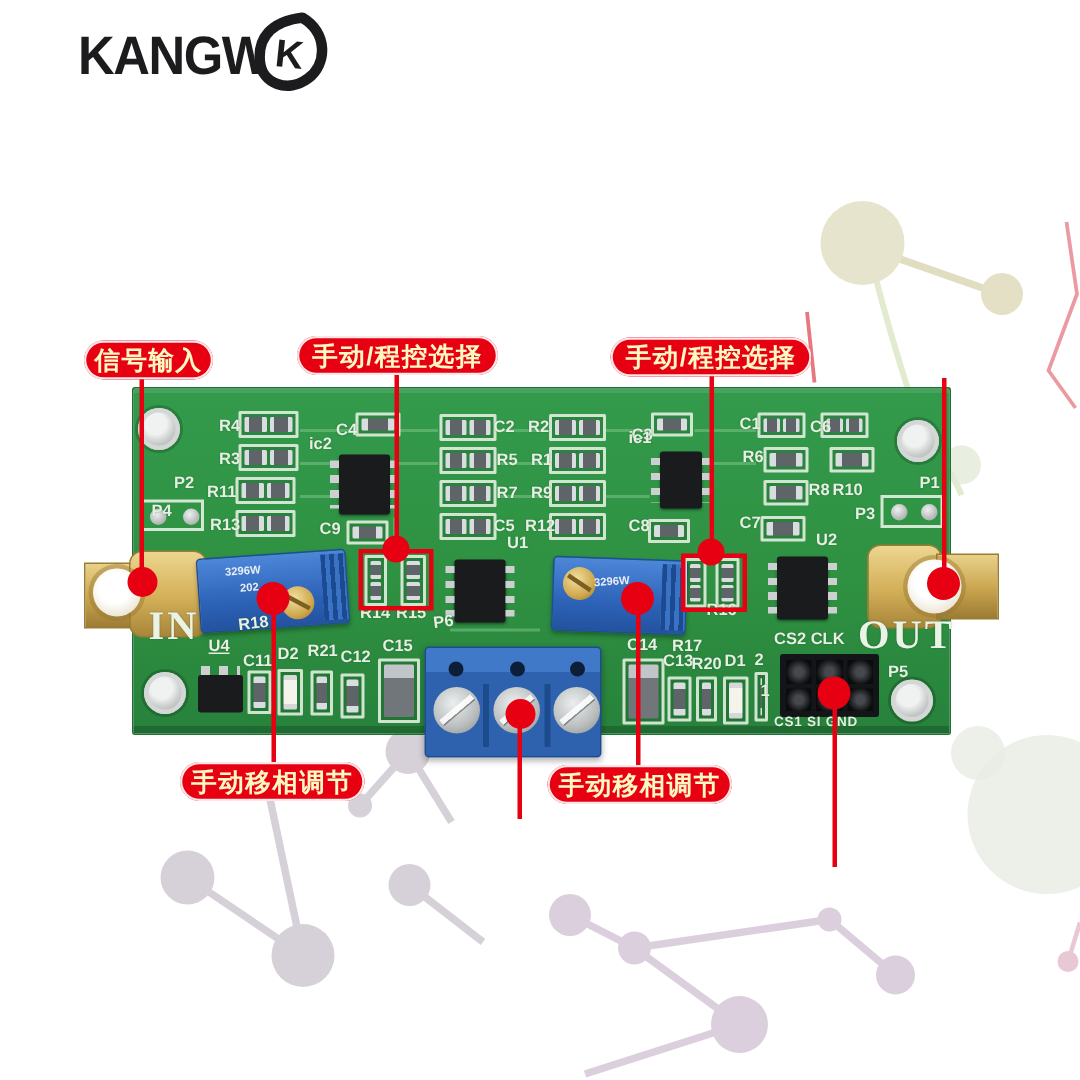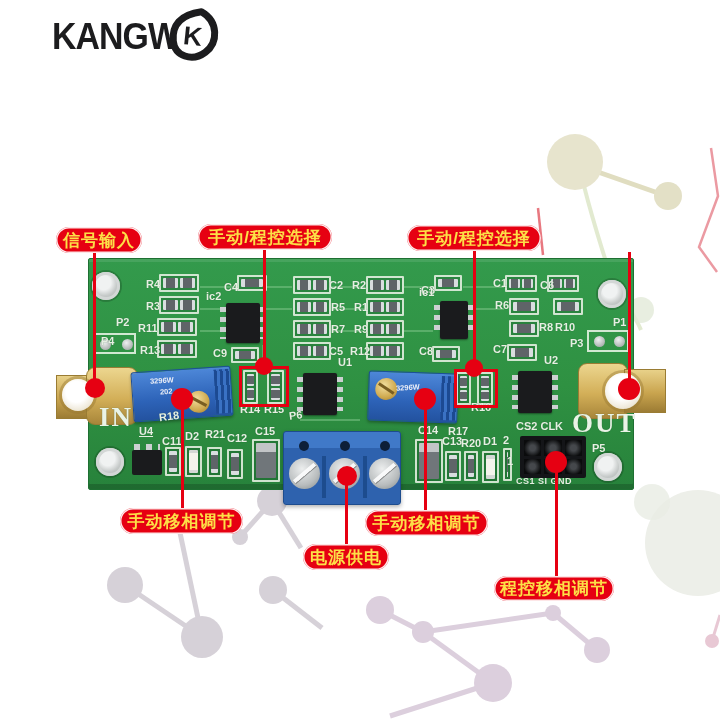--- a/index.html
+++ b/index.html
@@ -88,21 +88,21 @@
   .silk{position:absolute;color:#e6efe2;font-weight:bold;font-size:11px;line-height:1;
         z-index:4;text-shadow:0 0 1px rgba(10,70,30,.5);white-space:nowrap;}
   .silk.big{font-family:"Liberation Serif",serif;font-size:27px;letter-spacing:2px;color:#eaf3e6;}
   .silk.small{font-size:9px;letter-spacing:.5px;}
   .silk.rot{transform:rotate(-7deg);}
   .silk.trim{font-size:7.5px;color:#e9edf7;text-shadow:none;transform:rotate(-4deg);z-index:4;}
 
   
   .c-line{position:absolute;width:3px;background:#e60012;z-index:6;}
   .c-dot{position:absolute;border-radius:50%;background:#e60012;z-index:7;}
-  .c-pill{position:absolute;background:#e60012;color:#fde047;border-radius:13px;z-index:7;
+  .c-pill{position:absolute;background:#e60012;color:#fef9c3;border-radius:13px;z-index:7;
         display:flex;align-items:center;justify-content:center;font-weight:bold;
         font-size:17px;letter-spacing:1px;white-space:nowrap;
         box-shadow:0 0 0 1.5px rgba(255,255,255,.9) inset;}
 </style>
 </head>
 <body>
 
 <div id="page">
 
   <svg class="abs" width="720" height="720" style="left:0;top:0;z-index:0">
@@ -428,21 +428,19 @@
       <div class="c-line" style="left: 472.5px; top: 250px; height: 118px;"></div>
       <div class="c-dot" style="left: 465px; top: 359px; width: 18px; height: 18px;"></div>
       <div class="c-pill" style="left: 407px; top: 225px; width: 134px; height: 26px;">手动/程控选择</div>
       <div class="c-line" style="left: 627.5px; top: 252px; height: 137px;"></div>
       <div class="c-dot" style="left: 618px; top: 378px; width: 22px; height: 22px;"></div>
       <div class="c-line" style="left: 180.5px; top: 399px; height: 111px;"></div>
       <div class="c-dot" style="left: 171px; top: 388px; width: 22px; height: 22px;"></div>
       <div class="c-pill" style="left: 120px; top: 508px; width: 123px; height: 26px;">手动移相调节</div>
       <div class="c-line" style="left: 344.5px; top: 476px; height: 70px;"></div>
       <div class="c-dot" style="left: 337px; top: 466px; width: 20px; height: 20px;"></div>
-      <div class="c-pill" style="left: 303px; top: 544px; width: 86px; height: 26px;">电源供电</div>
       <div class="c-line" style="left: 423.5px; top: 399px; height: 113px;"></div>
       <div class="c-dot" style="left: 414px; top: 388px; width: 22px; height: 22px;"></div>
       <div class="c-pill" style="left: 365px; top: 510px; width: 123px; height: 26px;">手动移相调节</div>
       <div class="c-line" style="left: 554.5px; top: 462px; height: 116px;"></div>
       <div class="c-dot" style="left: 545px; top: 451px; width: 22px; height: 22px;"></div>
-      <div class="c-pill" style="left: 494px; top: 576px; width: 120px; height: 25px;">程控移相调节</div>
     </div>
 </div>
 
 </body></html>

